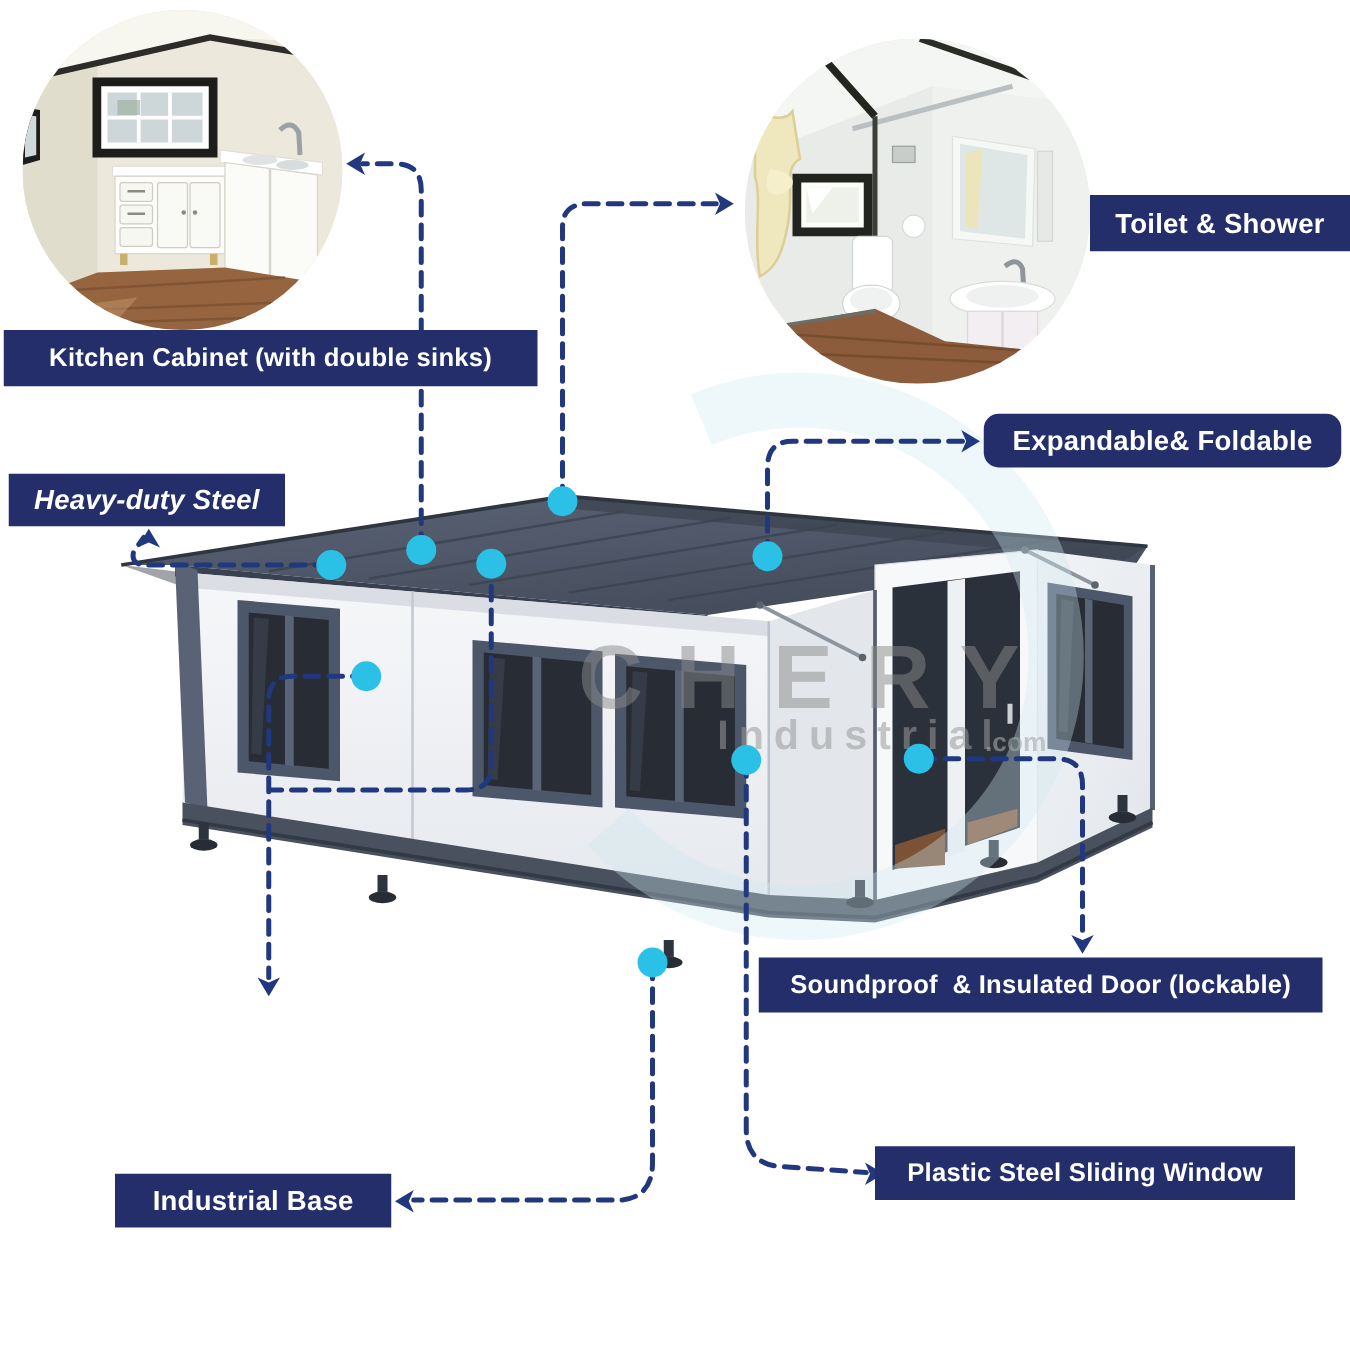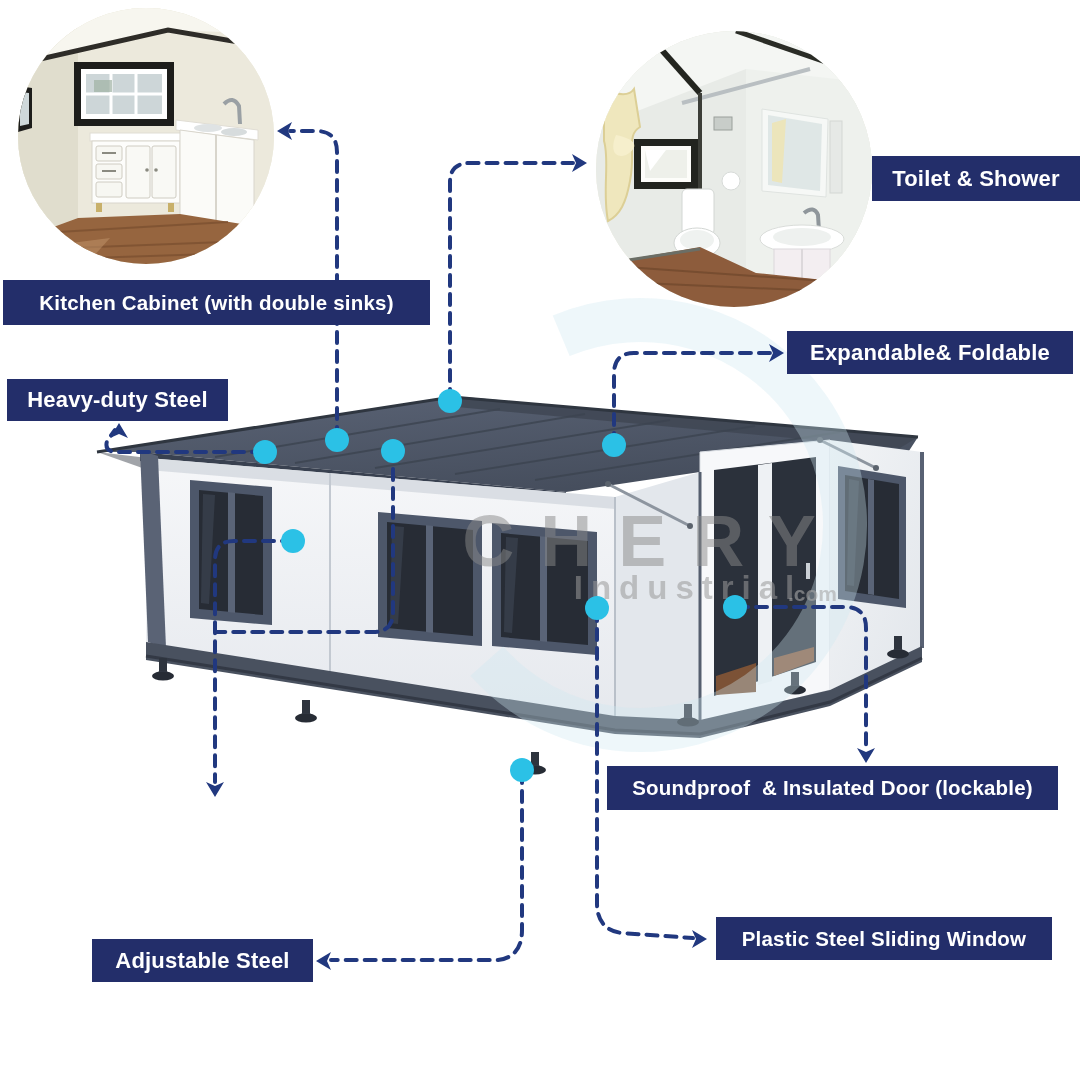--- a/index.html
+++ b/index.html
@@ -296,21 +296,21 @@
 
       <polygon points="0,234 104,216 160,242 276,254 276,276 0,276" fill="#8d5c3c"></polygon>
       <g stroke="#744a2e" stroke-width="2" opacity="0.85">
         <line x1="4" y1="250" x2="270" y2="262"></line>
           <line x1="30" y1="236" x2="230" y2="250"></line>
       </g>
       <path d="M0,234 L104,218" stroke="#6b6e66" stroke-width="3"></path>
     </svg>
   </div>
 
-  <div class="label sm" style="left:3px;   top:280px; width:427px; height:45px;">Kitchen Cabinet (with double sinks)</div>
+  <div class="label sm" style="left:3px;   top:264px; width:427px; height:45px;">Kitchen Cabinet (with double sinks)</div>
   <div class="label" style="left:872px; top:156px; width:208px; height:45px;">Toilet &amp; Shower</div>
-  <div class="label" style="left:787px; top:331px; width:286px; height:43px;">Expandable&amp; Foldable</div>
-  <div class="label" style="left:7px;   top:379px; width:221px; height:42px;">Heavy-duty Steel</div>
+  <div class="label" style="left:787px; top:331px; width:286px; height:43px;border-radius:12px;">Expandable&amp; Foldable</div>
+  <div class="label" style="left:7px;   top:379px; width:221px; height:42px;font-style:italic;">Heavy-duty Steel</div>
   <div class="label sm" style="left:607px; top:766px; width:451px; height:44px;">Soundproof  &amp; Insulated Door (lockable)</div>
-  <div class="label" style="left:92px;  top:939px; width:221px; height:43px;">Adjustable Steel</div>
-  <div class="label sm" style="left:716px; top:917px; width:336px; height:43px;">Plastic Steel Sliding Window</div>
+  <div class="label" style="left:92px;  top:939px; width:221px; height:43px;">Industrial Base</div>
+  <div class="label sm" style="left:700px; top:917px; width:336px; height:43px;">Plastic Steel Sliding Window</div>
 
 </div>
 
 </body></html>

